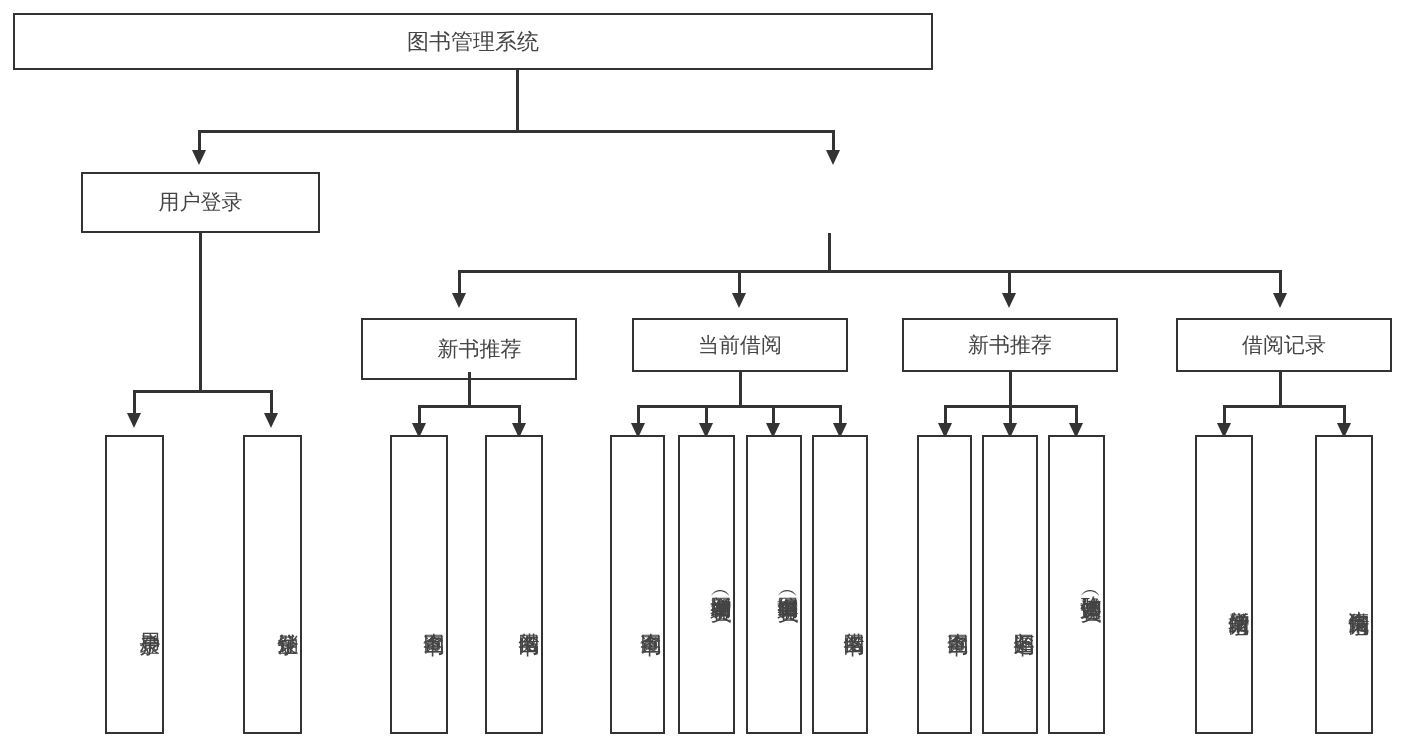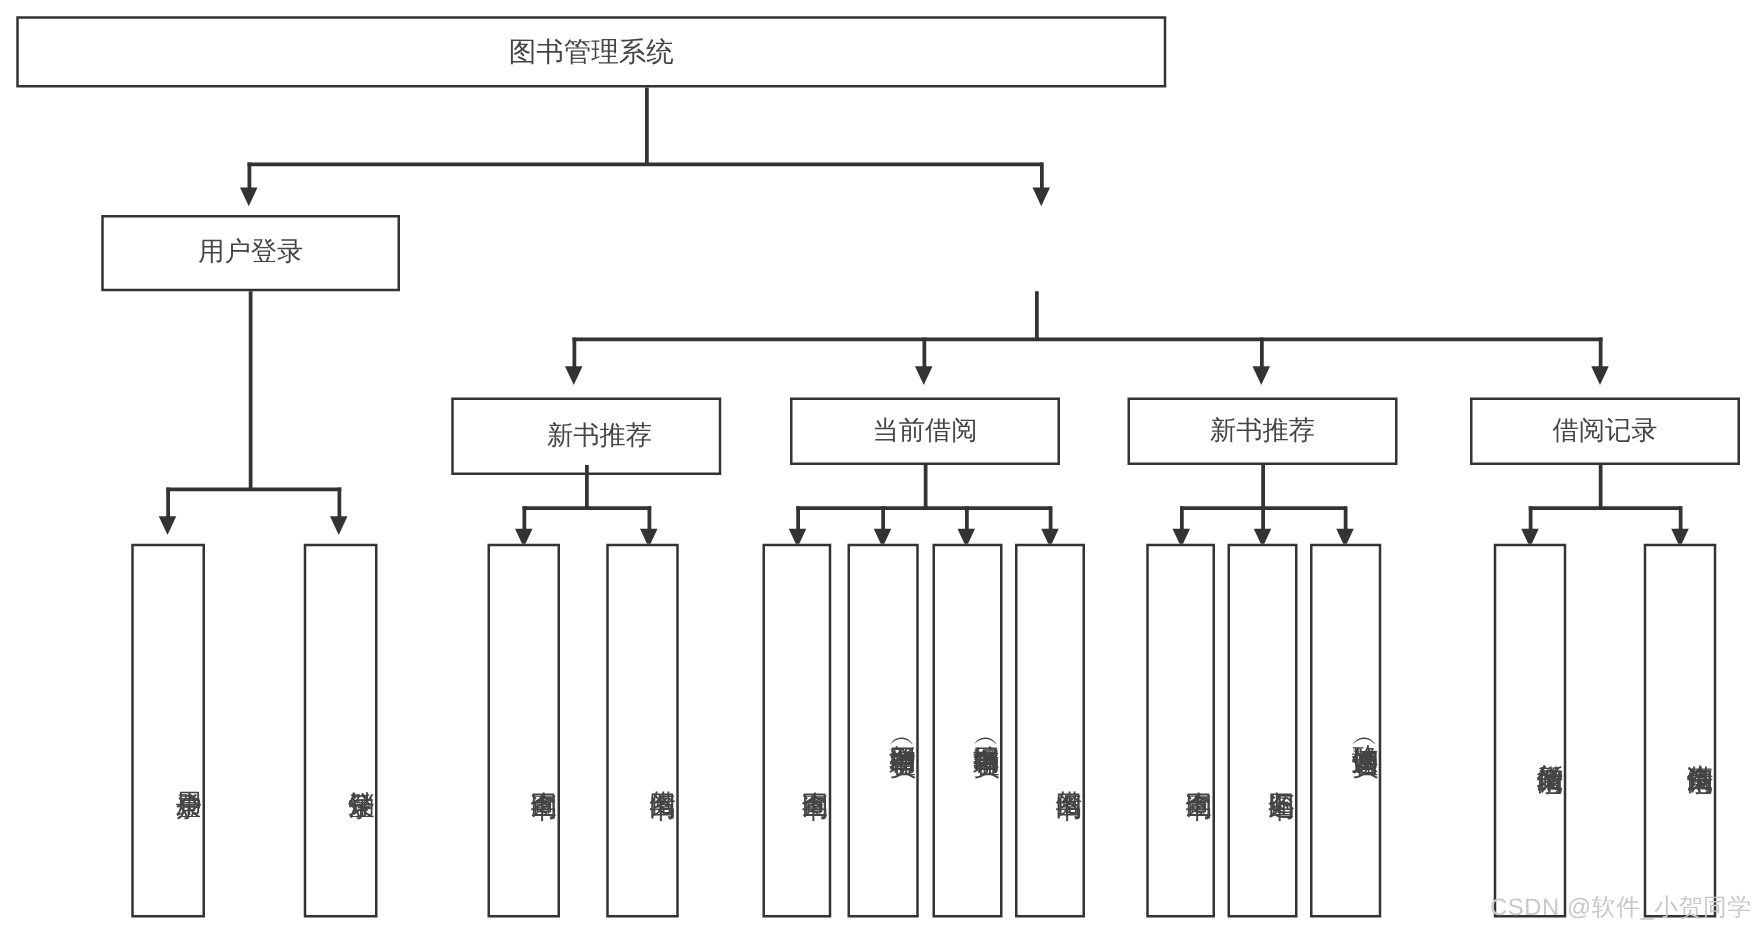--- a/index.html
+++ b/index.html
@@ -160,15 +160,14 @@
   <div class="node v" style="left:917px;top:435px;width:55px;height:299px;padding-top:72px;">查询图书</div>
 
   <div class="node v" style="left:982px;top:435px;width:56px;height:299px;padding-top:72px;">归还图书</div>
 
   <div class="node v tall" style="left:1048px;top:435px;width:57px;height:299px;padding-top:4px;">确认归还（管理员）</div>
 
   <div class="node v" style="left:1195px;top:435px;width:58px;height:299px;padding-top:30px;">新增借阅记录</div>
 
   <div class="node v" style="left:1315px;top:435px;width:58px;height:299px;padding-top:30px;">查询借阅记录</div>
 
-  <div class="watermark" style="left:1192px;top:713px;">CSDN @软件_小贺同学</div>
 
 </div>
 
 </body></html>

